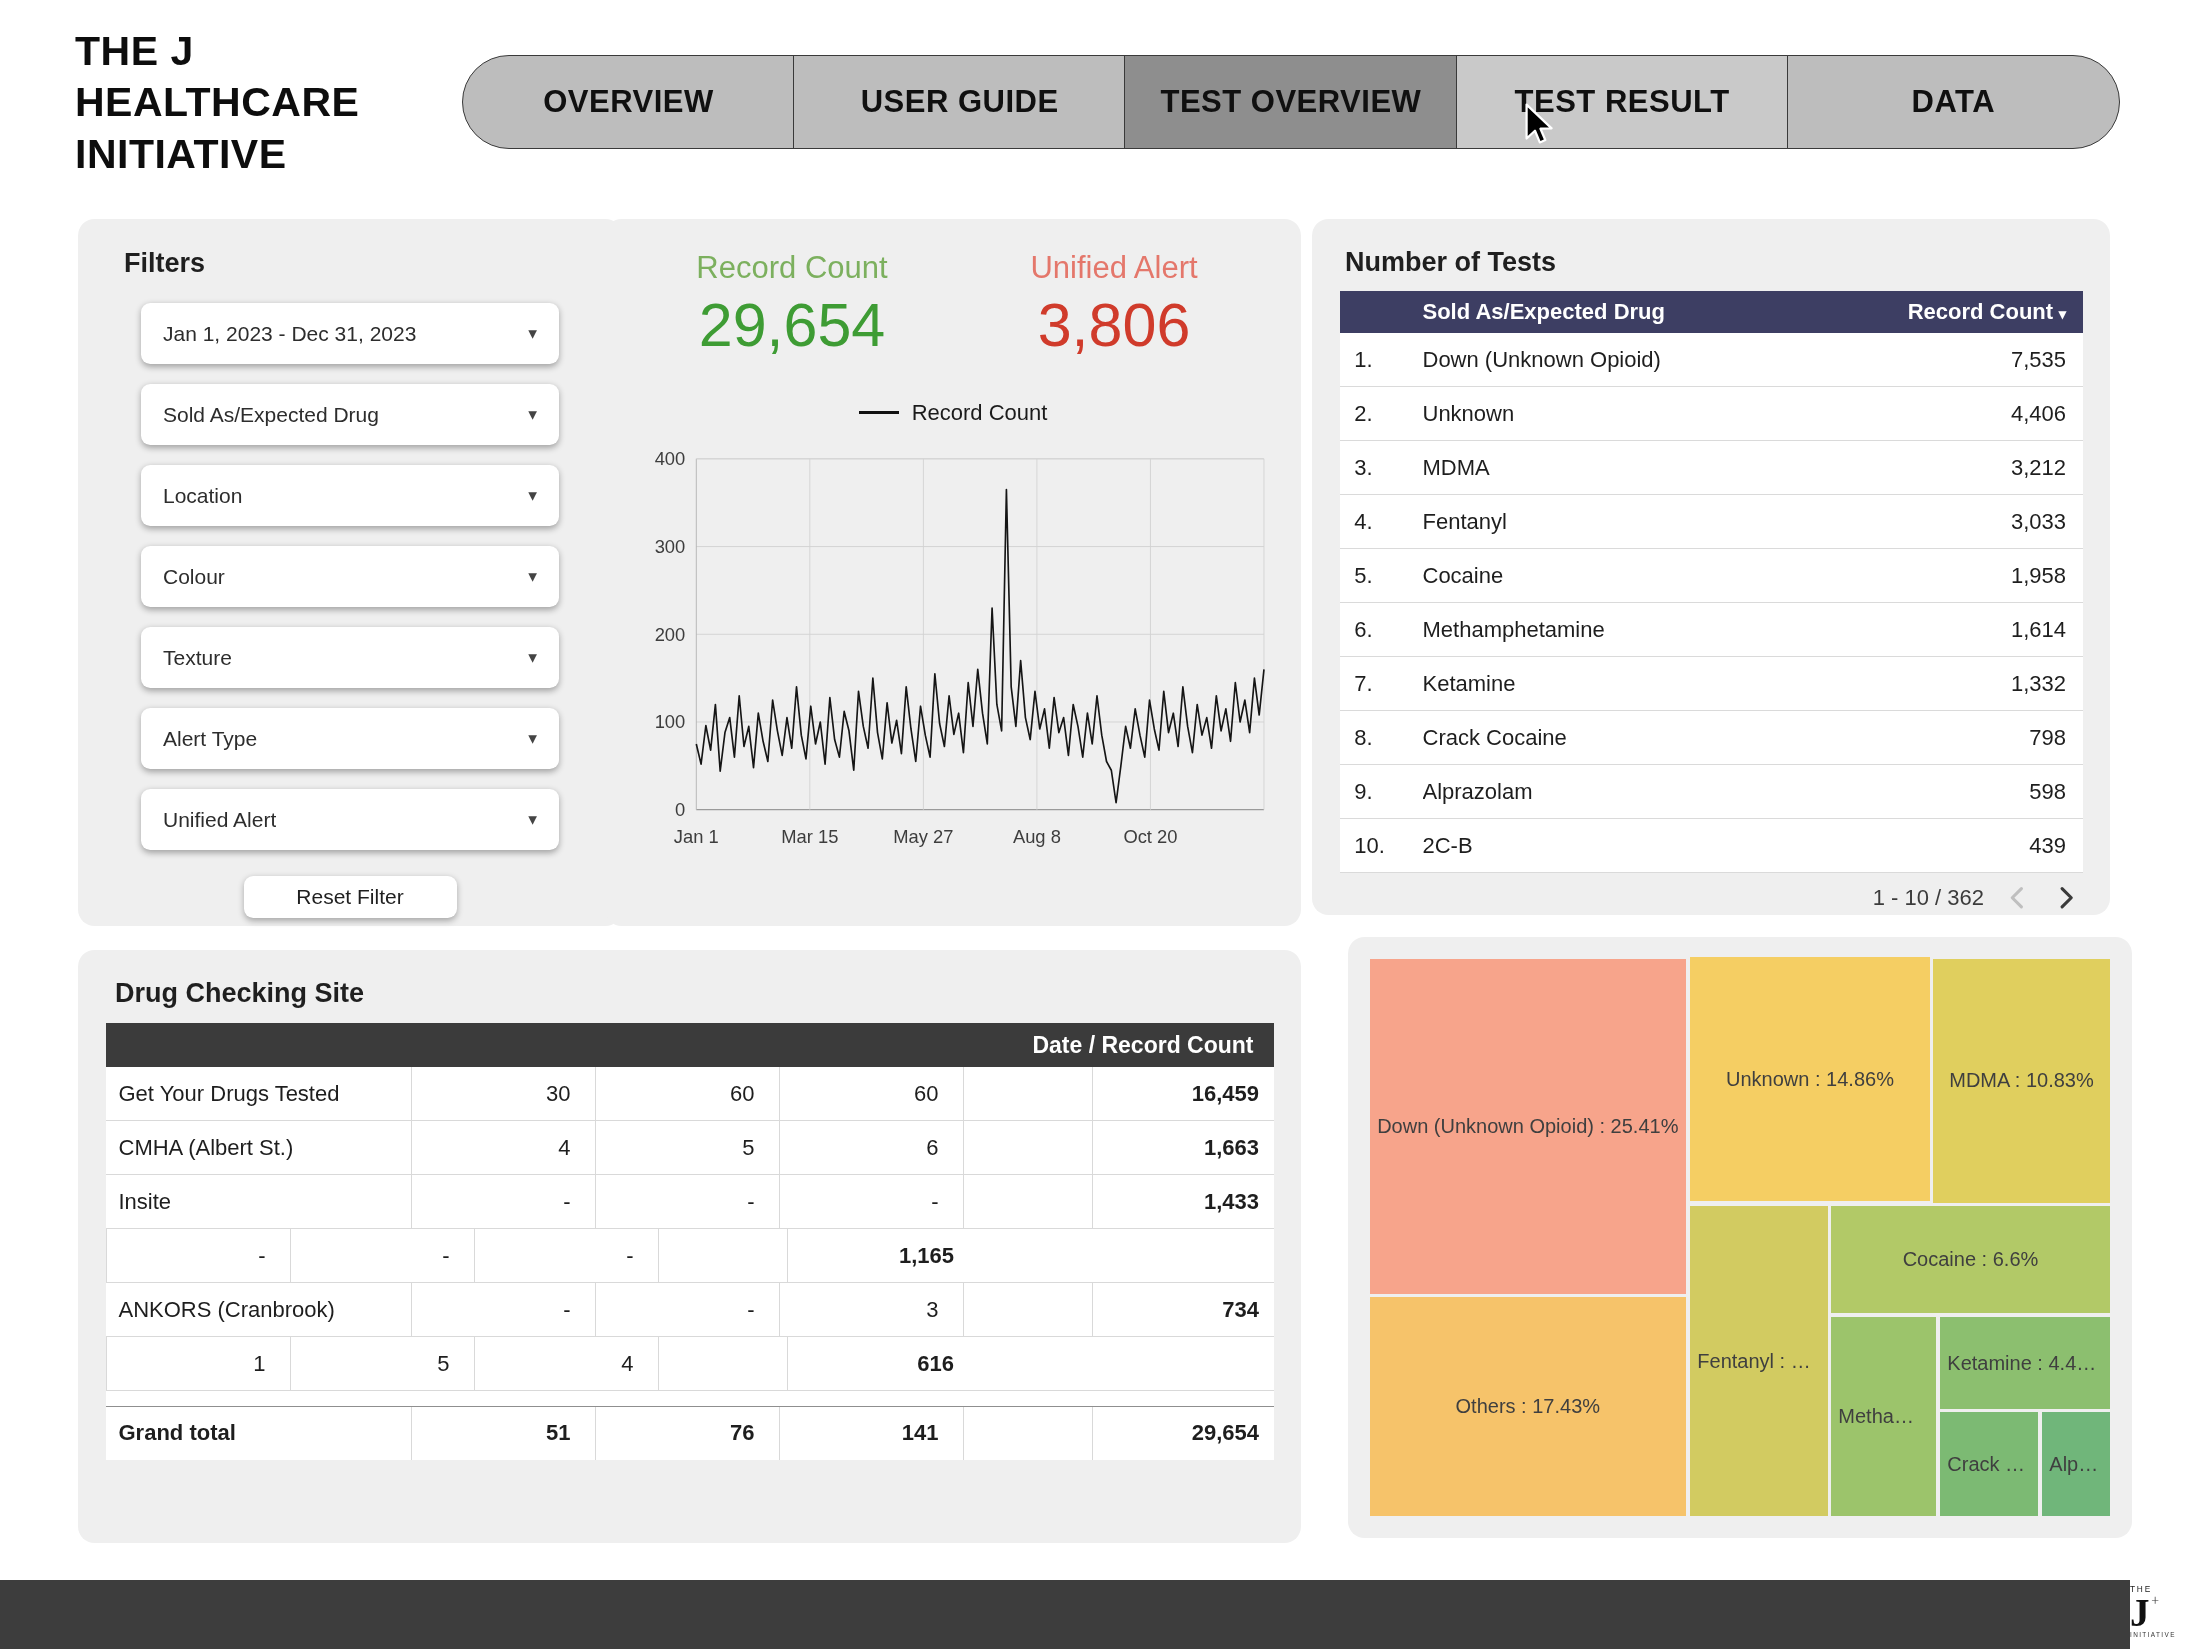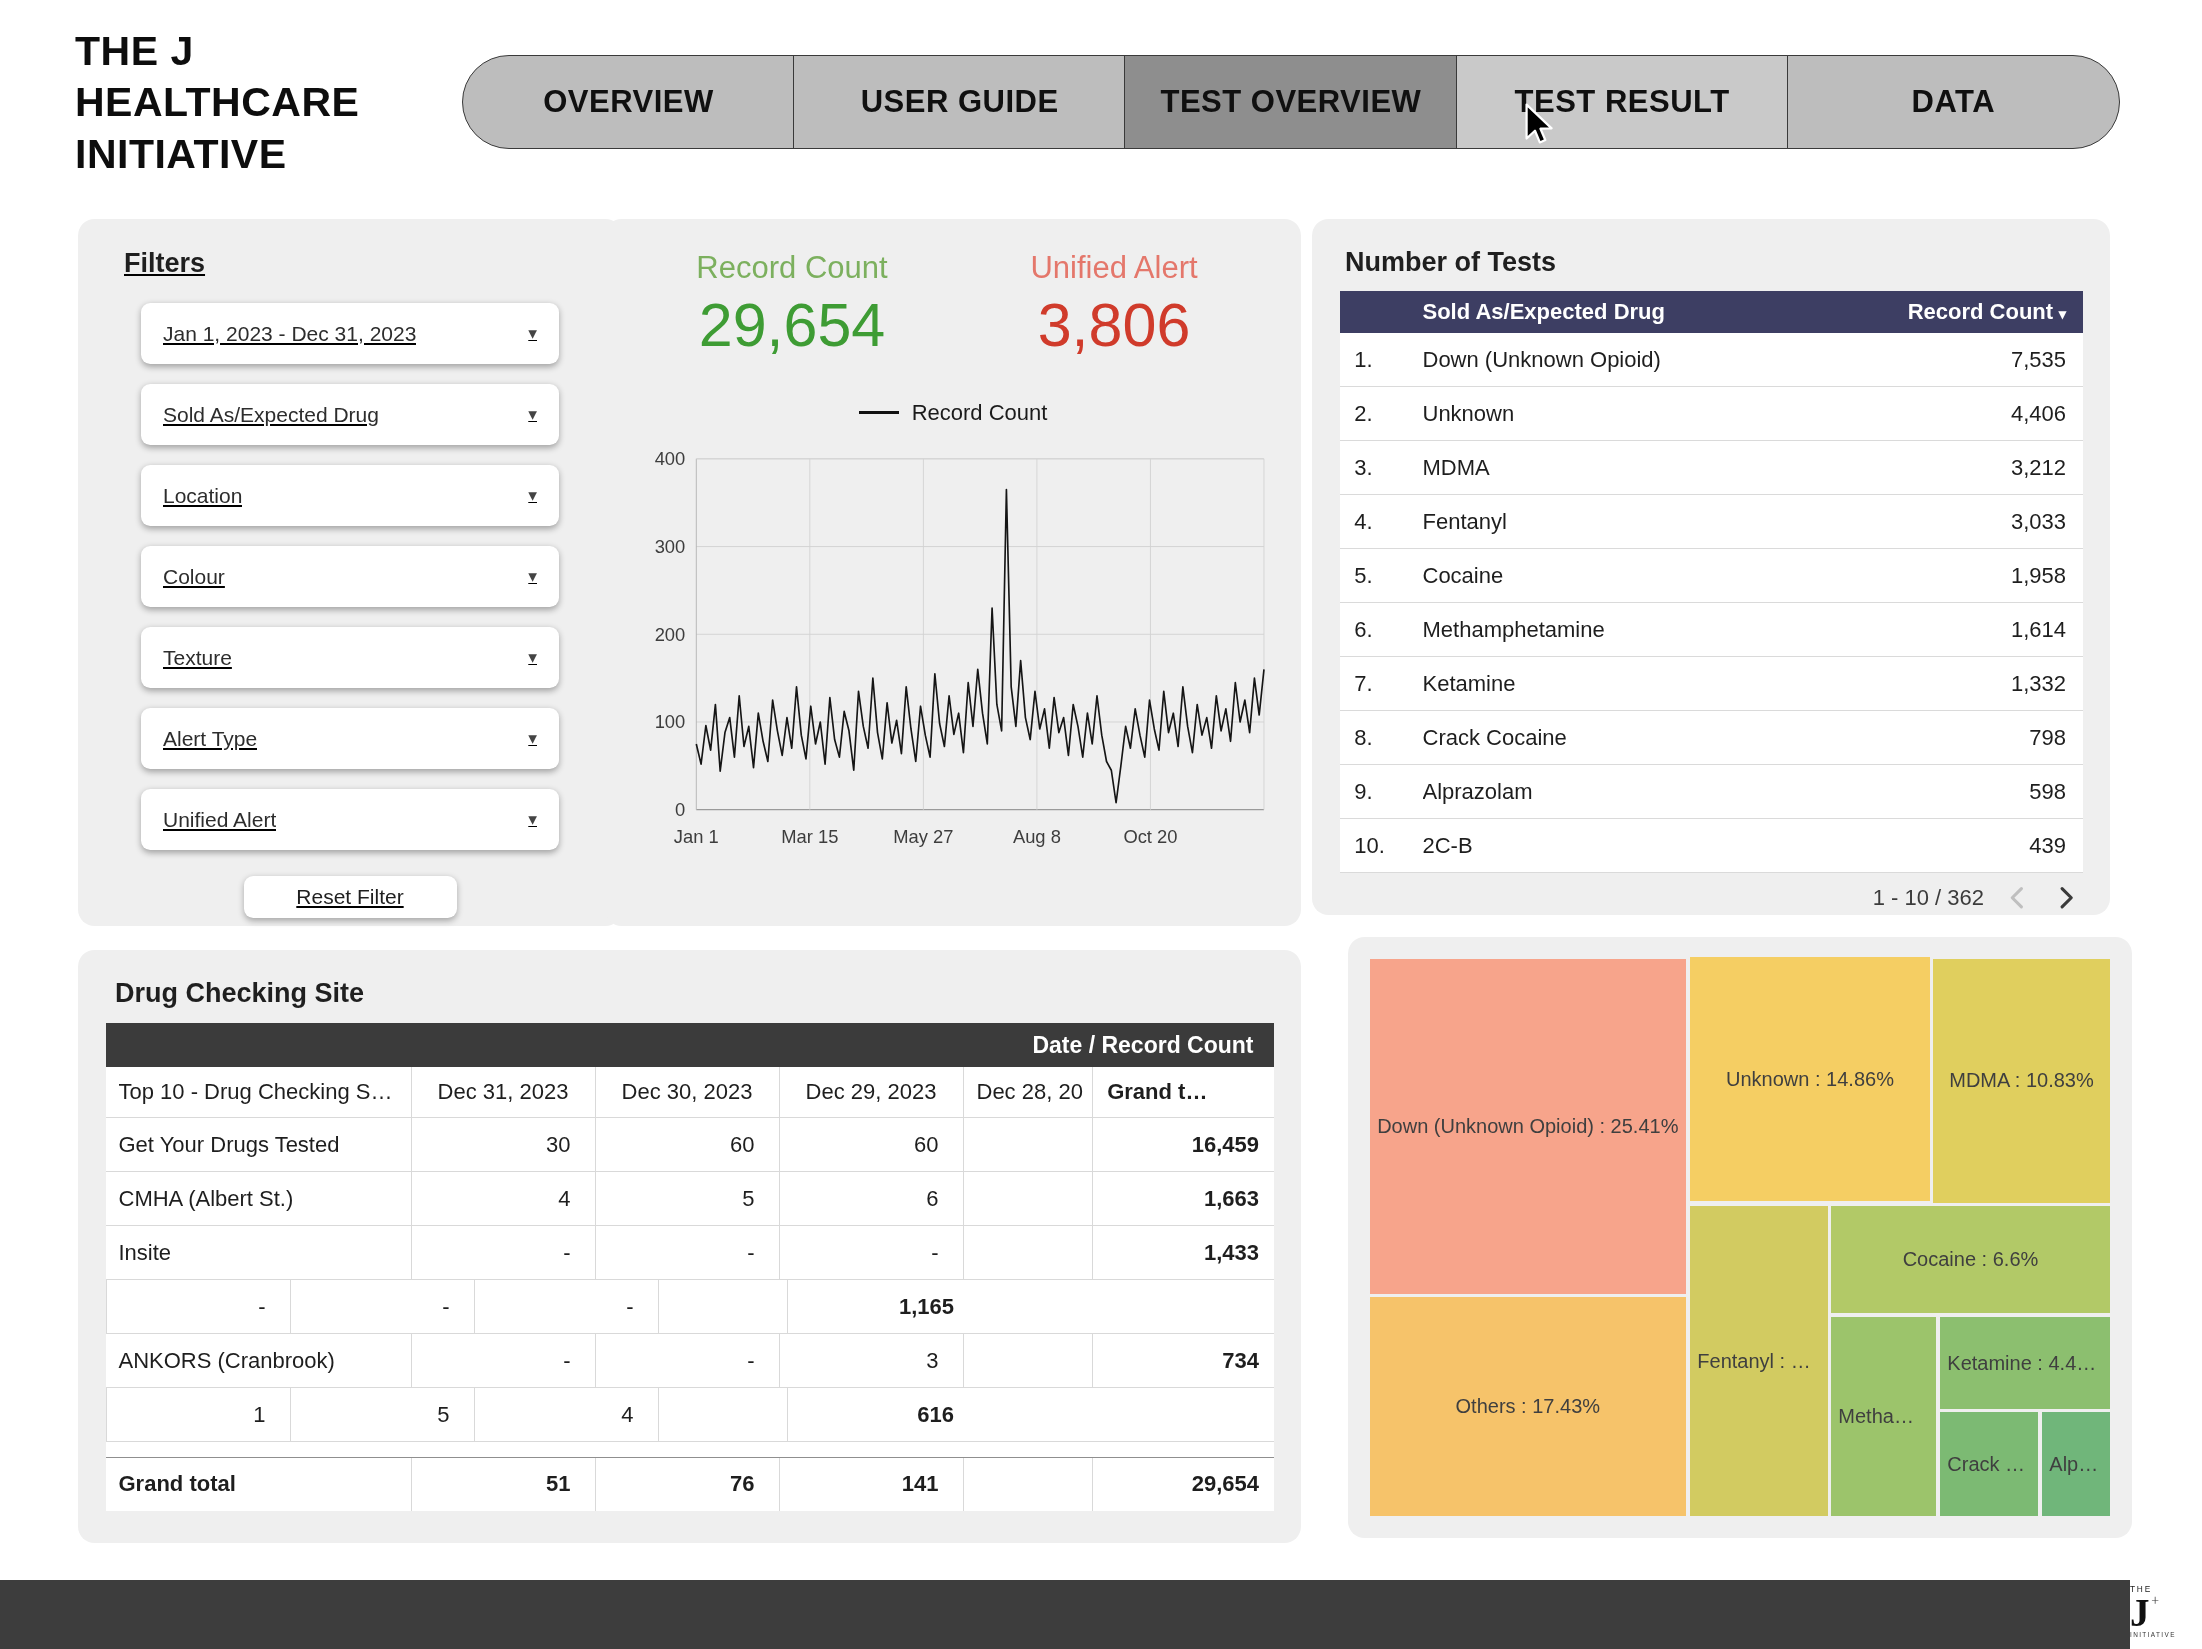--- a/index.html
+++ b/index.html
@@ -15,21 +15,21 @@
          font-size:31px; font-weight:700; color:#101010; letter-spacing:0.5px; cursor:pointer; }
   .tab.active { background:#8e8e8e; }
   .tab.hovered { background:#c9c9c9; }
   .tab:first-child { border-top-left-radius:47px; border-bottom-left-radius:47px; margin-left:0; }
   .tab:last-child { border-top-right-radius:47px; border-bottom-right-radius:47px; }
 
   .card { position:absolute; background:#efefef; border-radius:16.5px; }
   .card-title { margin:0; font-size:27px; font-weight:700; color:#1f1f1f; }
 
   
-  #filters-card { left:78px; top:219px; width:544px; height:707px;text-decoration:underline; }
+  #filters-card { left:78px; top:219px; width:544px; height:707px; }
   #filters-card .card-title { margin:29px 0 0 46px; }
   .dropdown { width:418px; height:61px; margin:20px auto 0; background:#fff; border-radius:9.2px;
               box-shadow:0 2.8px 6.4px rgba(0,0,0,0.32); display:flex; align-items:center;
               justify-content:space-between; padding:0 22px; box-sizing:border-box;
               font-size:21px; color:#2d2d2d; cursor:pointer; }
   #dropdowns .dropdown:first-child { margin-top:24px; }
   .dd-label { overflow:hidden; white-space:nowrap; text-overflow:ellipsis; }
   .dd-arrow { font-size:17.4px; color:#444; flex:none; margin-left:9.2px; }
   #reset-btn { display:block; margin:26px auto 0; width:213px; height:42px; background:#fff;
                border:none; border-radius:9.2px; box-shadow:0 2.8px 6.4px rgba(0,0,0,0.3);
@@ -276,28 +276,20 @@
         </svg>
     </div>
   </section>
 
   <section class="card" id="site-card">
     <h2 class="card-title">Drug Checking Site</h2>
     <div id="site-table">
       <div class="s-band">
         <span>Date / Record Count</span>
       </div>
-      <div class="s-header" id="site-header">
-          <div class="cell c-site">Top 10 - Drug Checking S…</div>
-          <div class="cell c-num">Dec 31, 2023</div>
-          <div class="cell c-num">Dec 30, 2023</div>
-          <div class="cell c-num">Dec 29, 2023</div>
-          <div class="cell c-d4">Dec 28, 20</div>
-          <div class="cell c-total">Grand t…</div>
-        </div>
       <div id="site-rows">
           <div class="s-row">
             <div class="cell c-site">Get Your Drugs Tested</div>
             <div class="cell c-num">30</div>
             <div class="cell c-num">60</div>
             <div class="cell c-num">60</div>
             <div class="cell c-d4"></div>
             <div class="cell c-total">16,459</div>
           </div>
           <div class="s-row">

